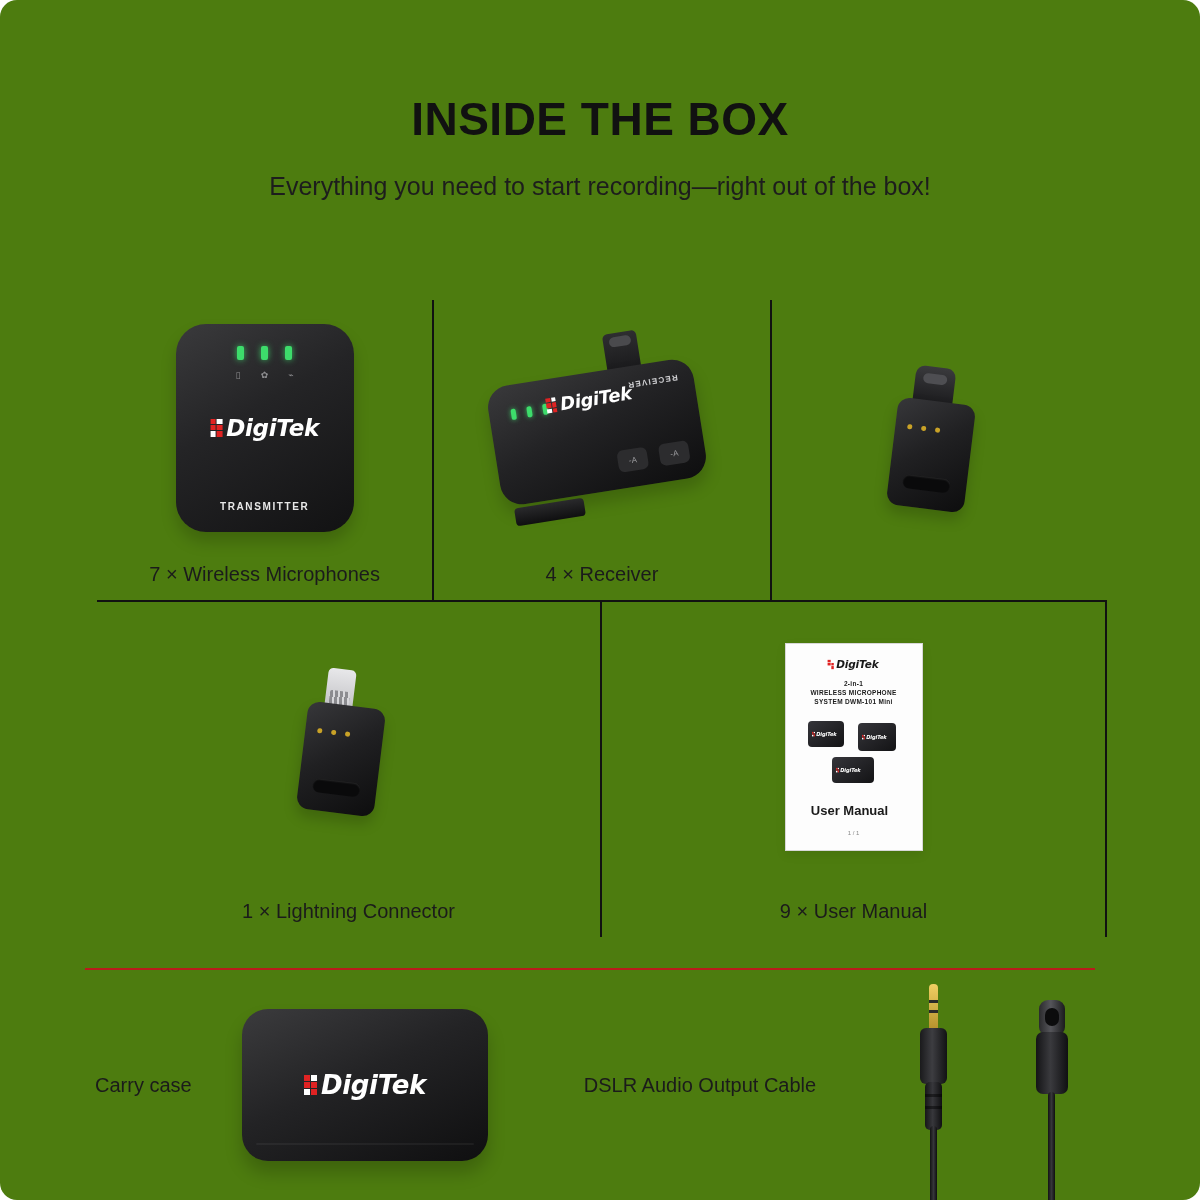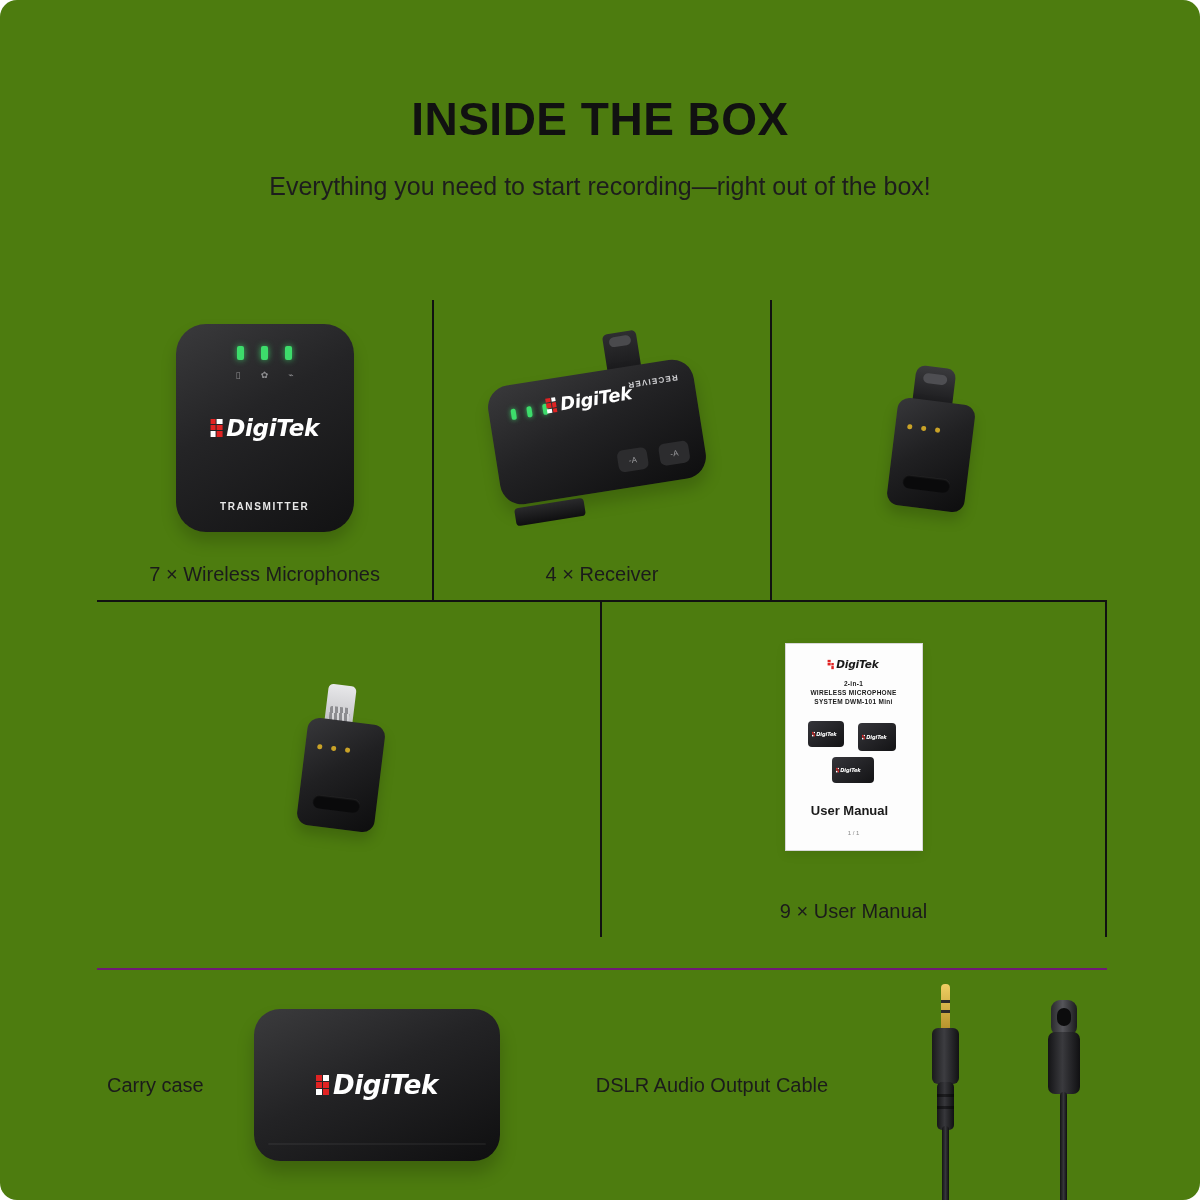--- a/index.html
+++ b/index.html
@@ -69,25 +69,25 @@
     color: #1b1b1b;
     text-align: center;
     padding-top: 8px;
   }
   .row-1 .cell { height: 300px; }
   .row-2 .cell { height: 335px; }
 
   
   .bottom-row {
     position: absolute;
-    left: 97px;
+    left: 85px;
     top: 968px;
     width: 1010px;
     height: 232px;
-    border-top: 2px solid #701a75;
+    border-top: 2px solid #b91c1c;
     display: flex;
     align-items: center;
   }
   .bottom-cell {
     display: flex;
     align-items: center;
     height: 100%;
   }
   .bottom-cell .lbl {
     font-size: 20px;
@@ -486,20 +486,21 @@
             <div class="dongle-body">
               <div class="pins">
                   <i></i>
                   <i></i>
                   <i></i>
                 </div>
               <div class="slot"></div>
             </div>
           </div>
         </div>
+        <div class="cell-label">1 × Lightning Connector</div>
       </div>
 
       <div class="cell divider-right">
         <div class="cell-media">
           <div class="manual">
             <div class="m-brand digitek">
               <span class="dg-dots">
                   <i></i>
                   <i class="w"></i>
                   <i></i>

